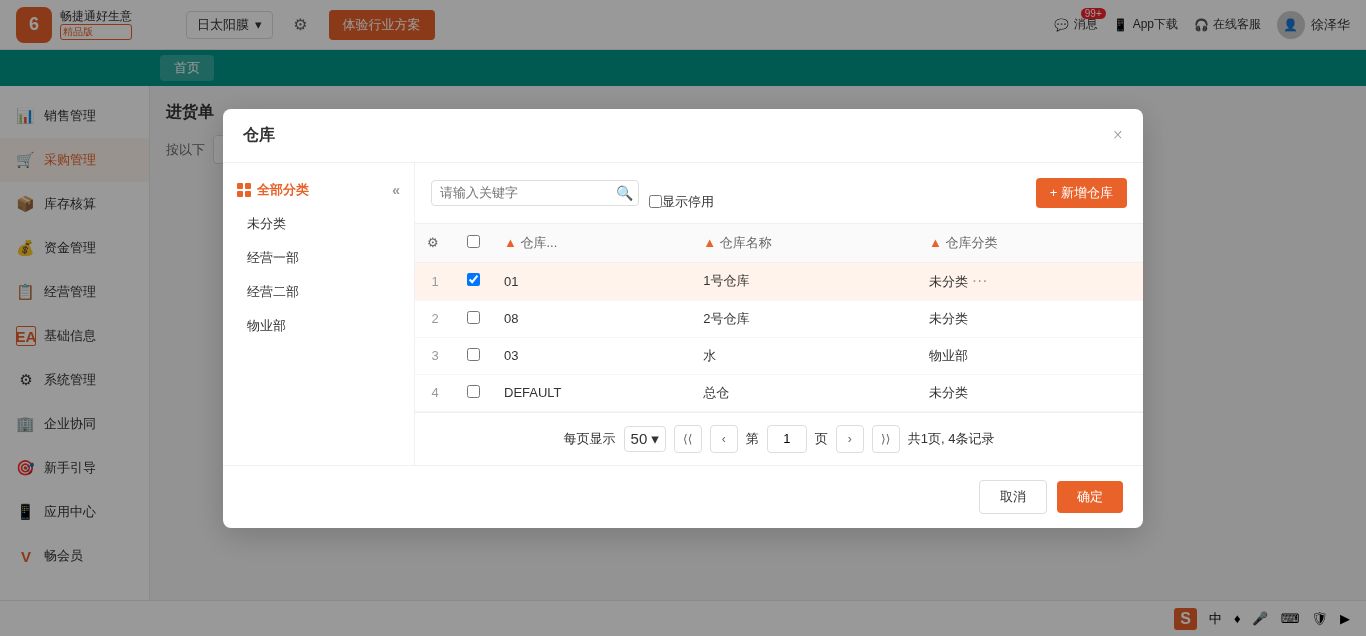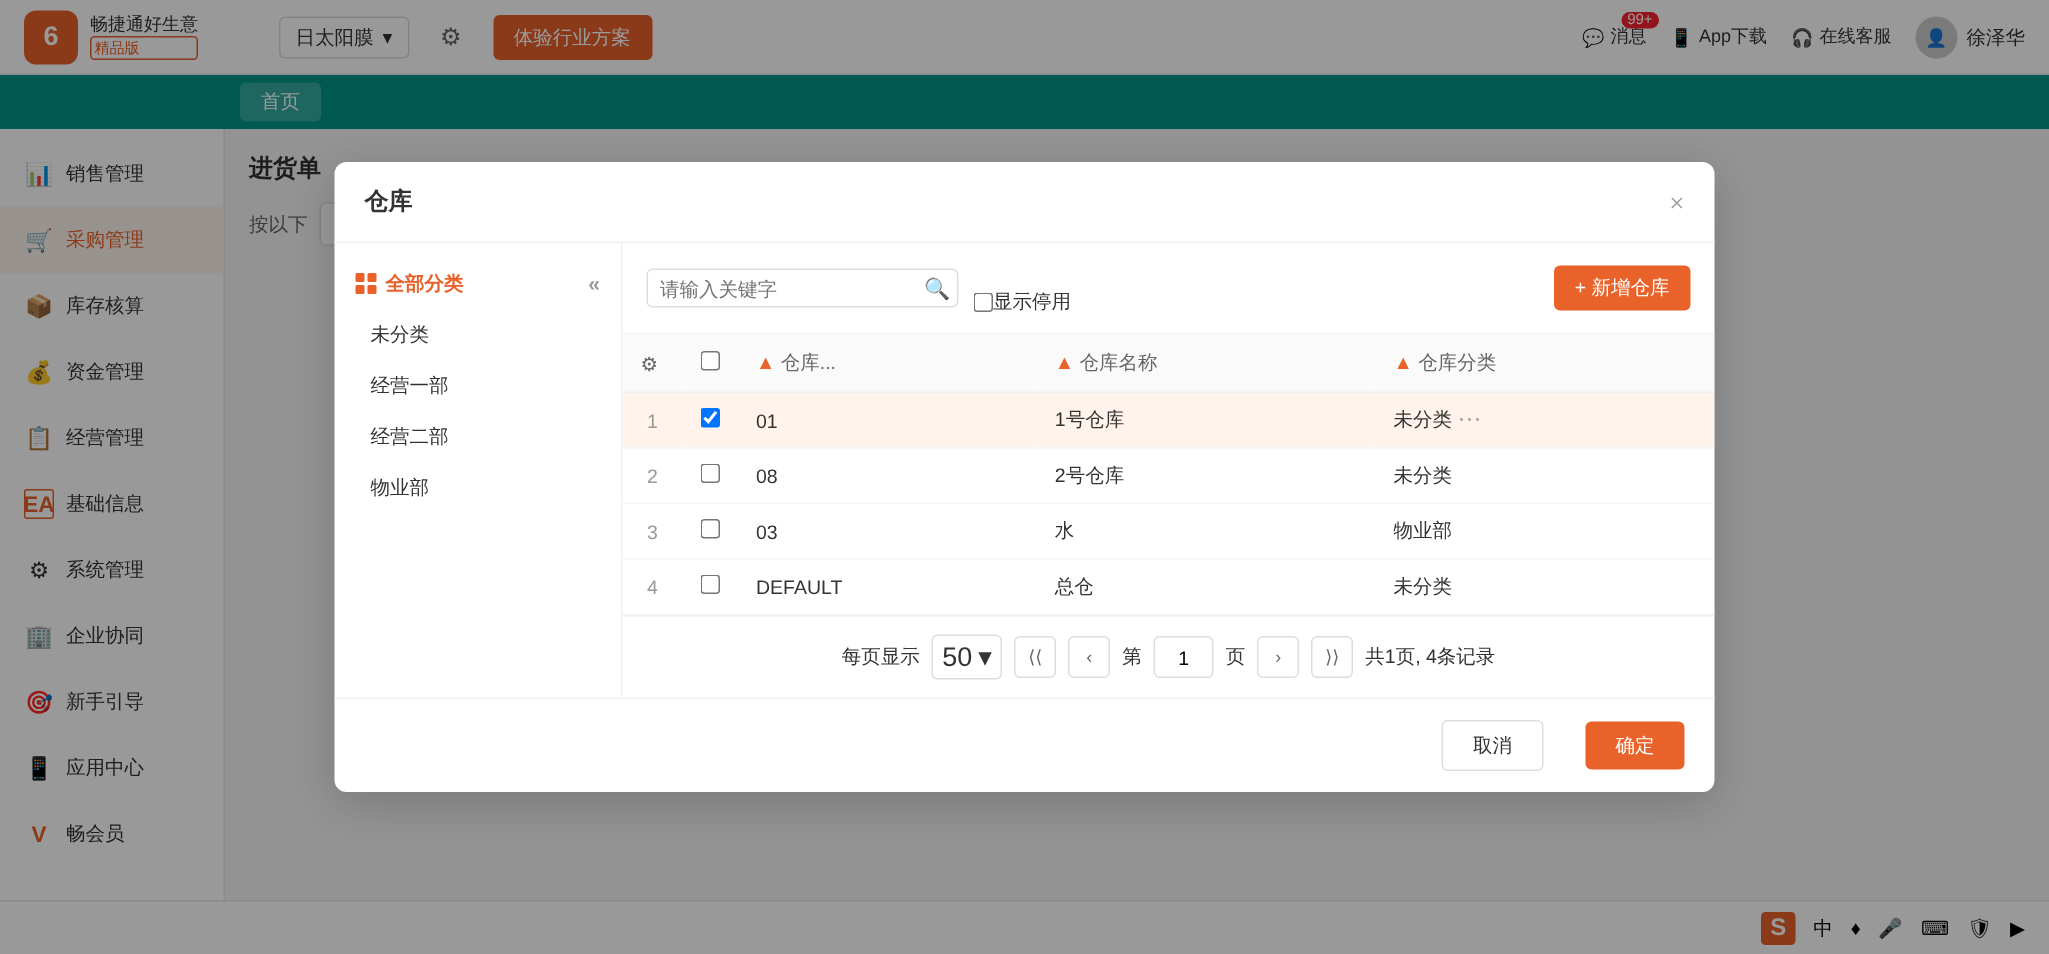--- a/index.html
+++ b/index.html
@@ -171,37 +171,37 @@
     .more-btn { color: #999; font-size: 16px; cursor: pointer; display: none; }
     tbody tr.selected .more-btn { display: inline; }
 
     
     .modal-footer-pagination {
       padding: 12px 16px; border-top: 1px solid #f0f0f0;
       display: flex; align-items: center; justify-content: center; gap: 8px;
       color: #333; font-size: 13px;
     }
     .page-size-select {
-      border: 1px solid #ddd; border-radius: 4px; padding: 3px 6px; font-size: 18px;
+      border: 1px solid #ddd; border-radius: 4px; padding: 3px 6px; font-size: 15px;
       display: flex; align-items: center; gap: 4px;
     }
     .page-nav-btn {
       width: 28px; height: 28px; border: 1px solid #ddd; border-radius: 4px;
       background: white; cursor: pointer; display: flex; align-items: center; justify-content: center;
       font-size: 12px; color: #666;
     }
     .page-nav-btn:disabled { color: #ccc; cursor: not-allowed; }
     .page-input {
       width: 40px; height: 28px; border: 1px solid #ddd; border-radius: 4px;
       text-align: center; font-size: 13px;
     }
 
     
     .modal-actions {
-      padding: 14px 20px; display: flex; align-items: center; justify-content: flex-end; gap: 28px;
+      padding: 14px 20px; display: flex; align-items: center; justify-content: flex-end; gap: 10px;
       border-top: 1px solid #f0f0f0;
     }
     .cancel-btn { padding: 7px 20px; border: 1px solid #ddd; border-radius: 4px; background: white; cursor: pointer; font-size: 13px; color: #333; }
     .confirm-btn { padding: 7px 20px; border: none; border-radius: 4px; background: #e8622a; color: white; cursor: pointer; font-size: 13px; }
 
     .grid-icon { display: inline-grid; grid-template-columns: 1fr 1fr; gap: 2px; width: 14px; height: 14px; }
     .grid-icon span { background: #e8622a; border-radius: 1px; }
 
     
     .bottom-bar {

